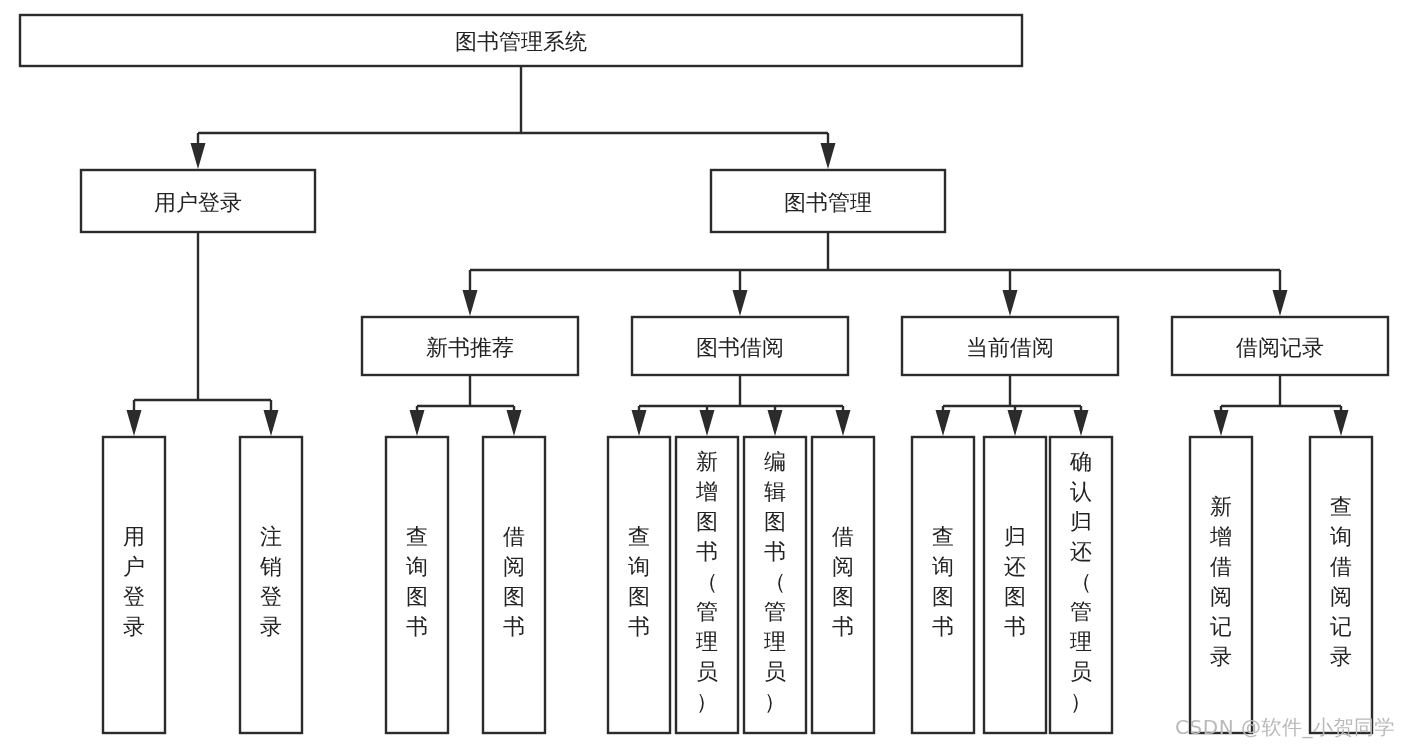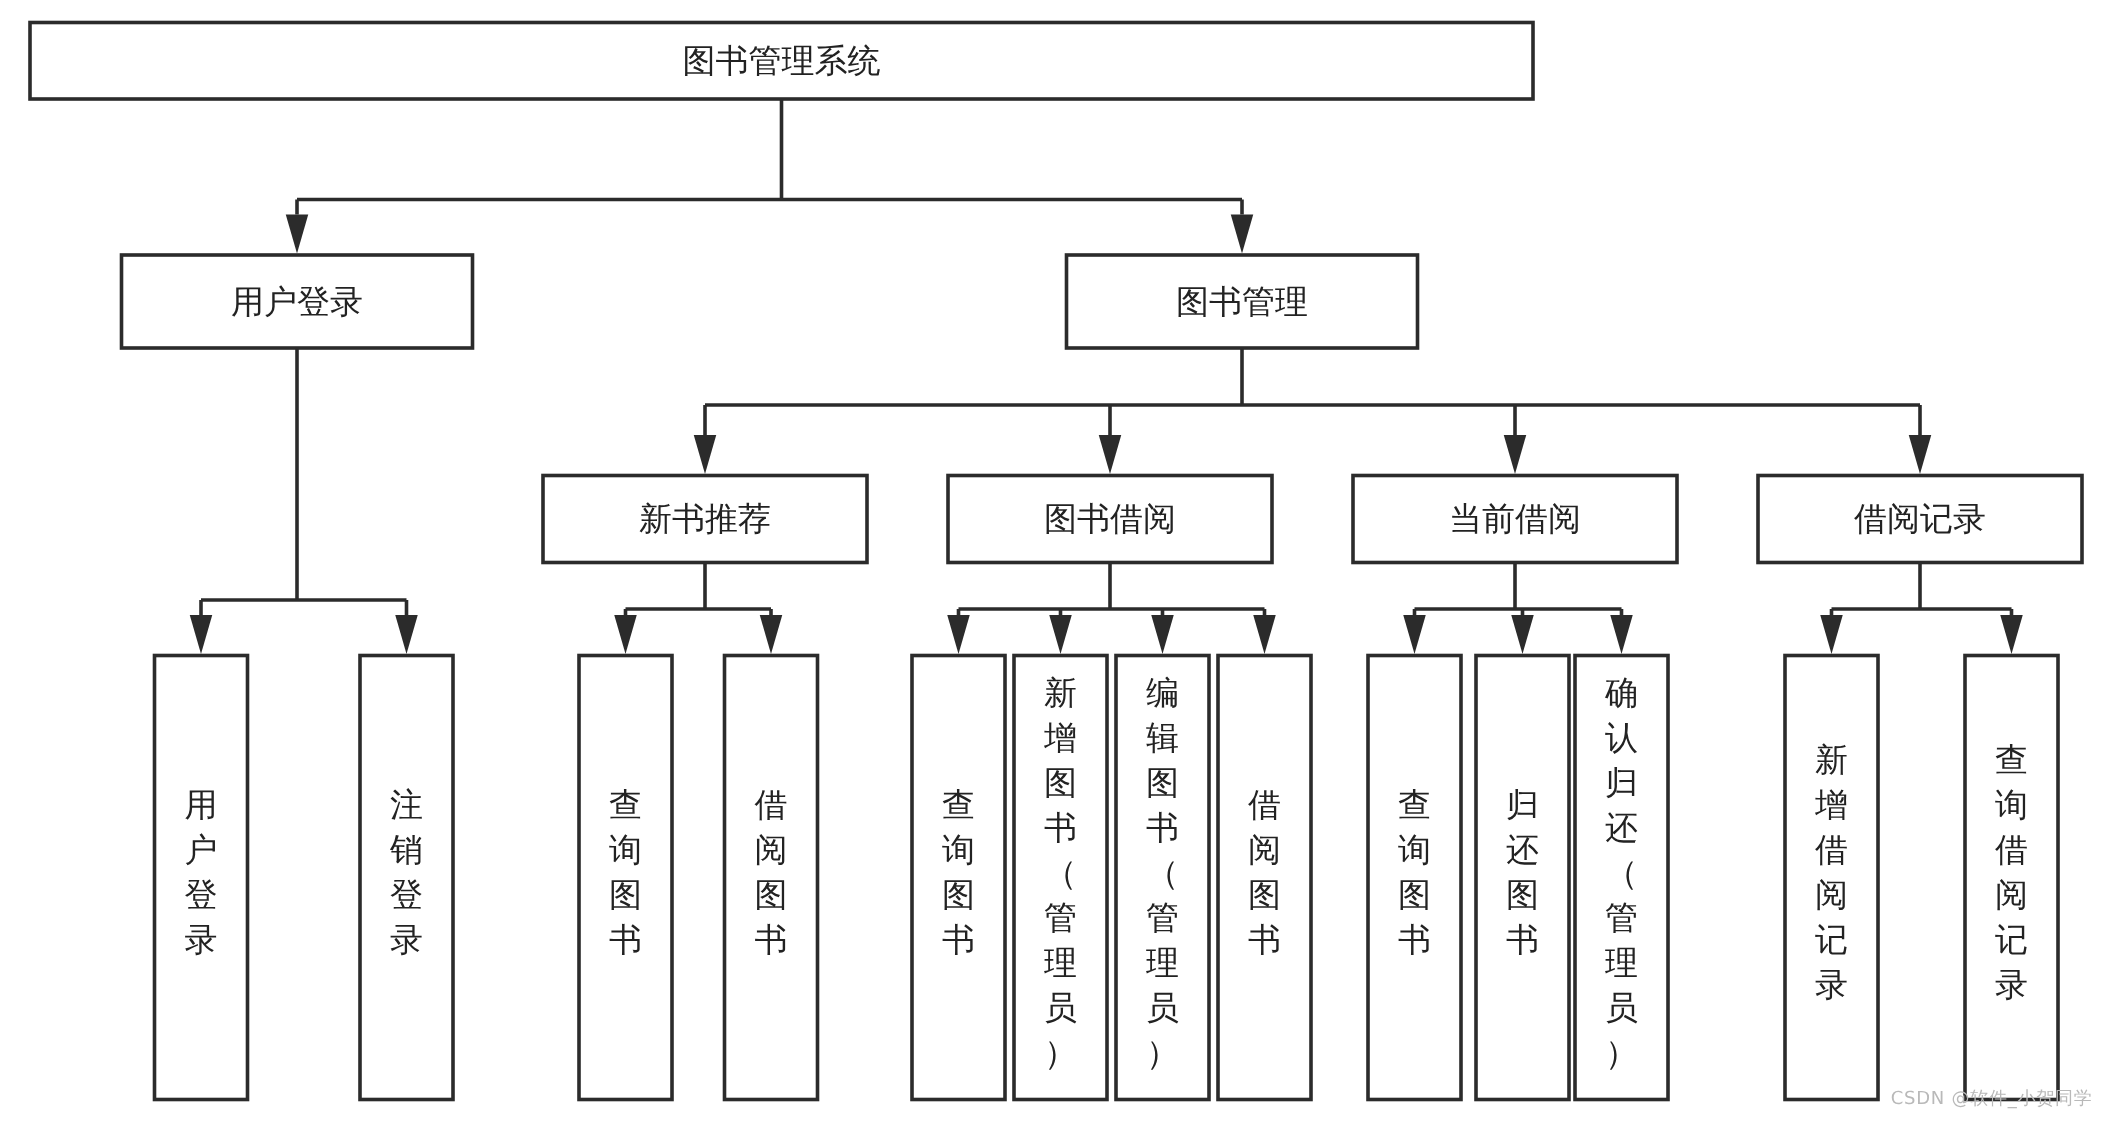--- a/index.html
+++ b/index.html
@@ -53,21 +53,21 @@
     fill: #222222;
     font-family: "DejaVu Sans", "Liberation Sans", sans-serif;
     font-size: 22px;
     text-anchor: middle;
   }
   .watermark-text {
     position: absolute;
     right: 10px;
     bottom: 6px;
     font-family: "DejaVu Sans", "Liberation Sans", sans-serif;
-    font-size: 12px;
+    font-size: 20px;
     color: #b9b9b9;
     white-space: nowrap;
     letter-spacing: 0.5px;
     user-select: none;
   }
 </style>
 </head>
 <body>
 
 <div id="diagram-root">

